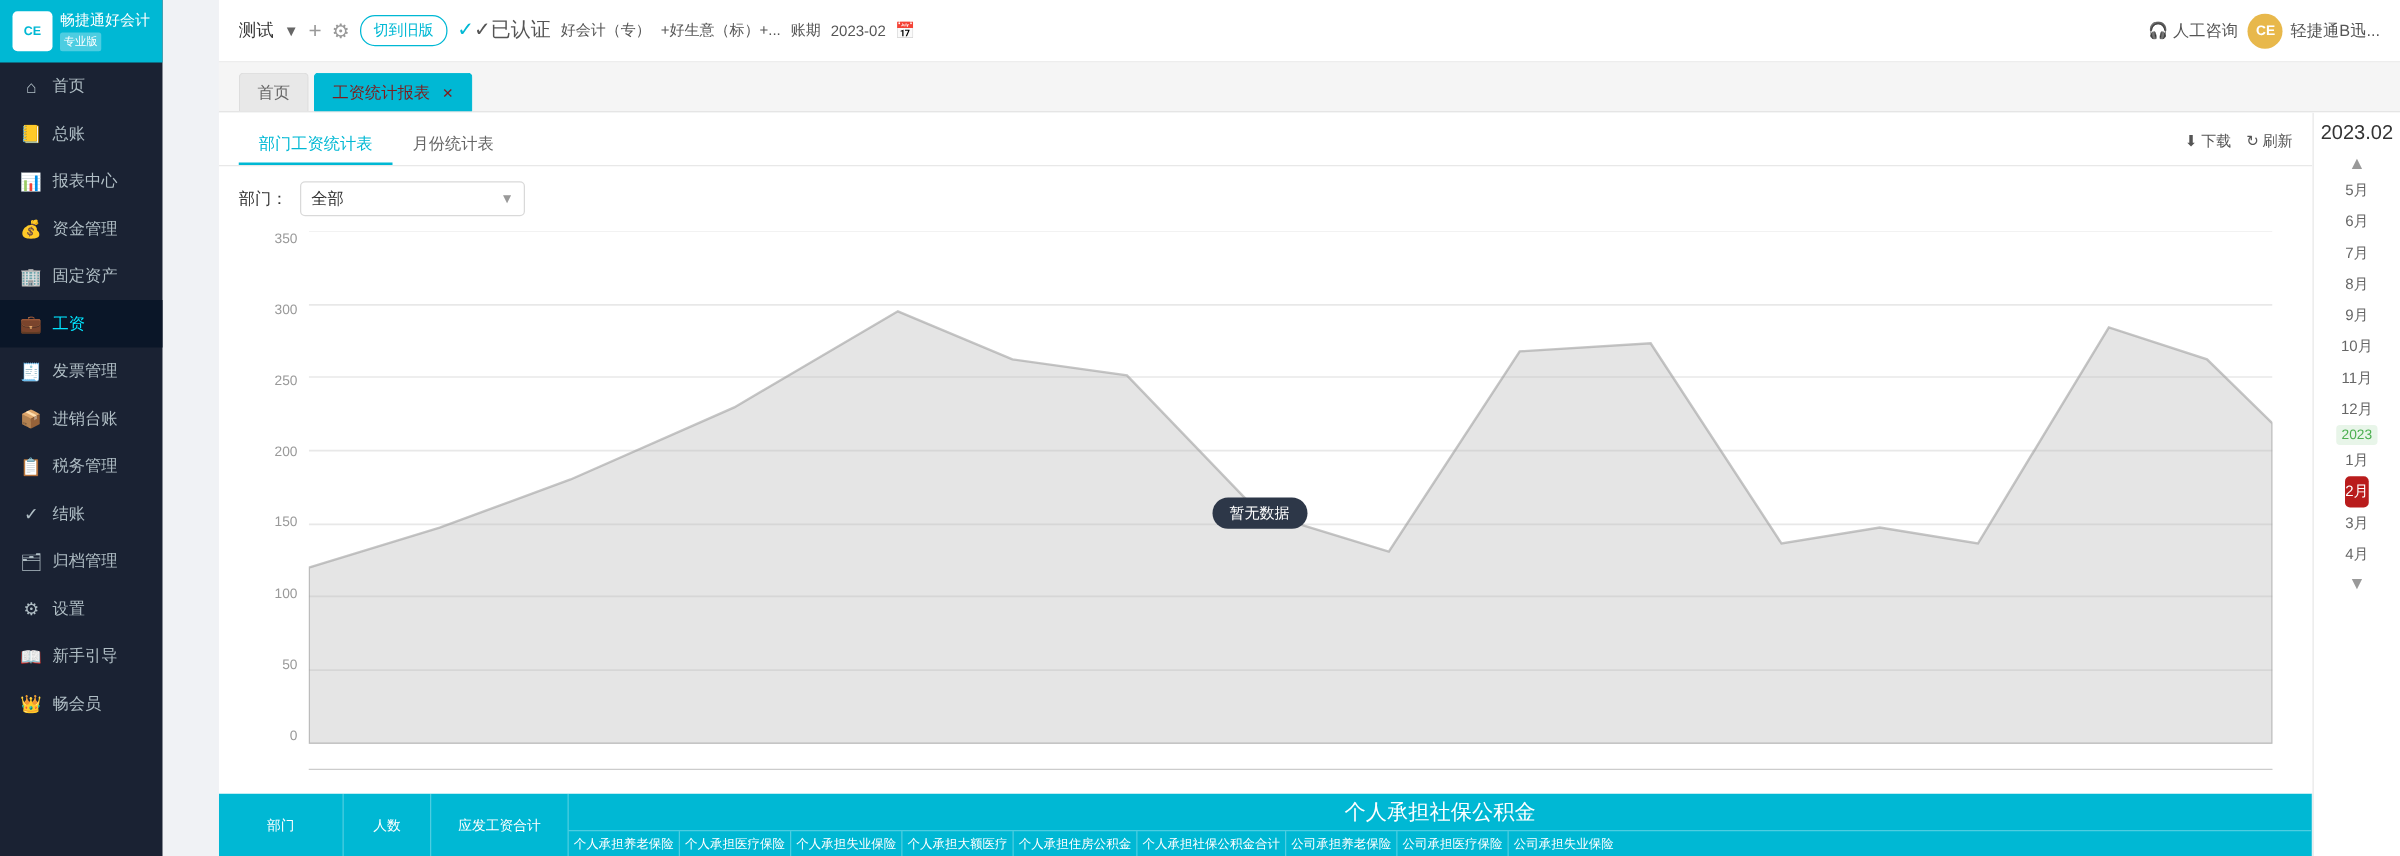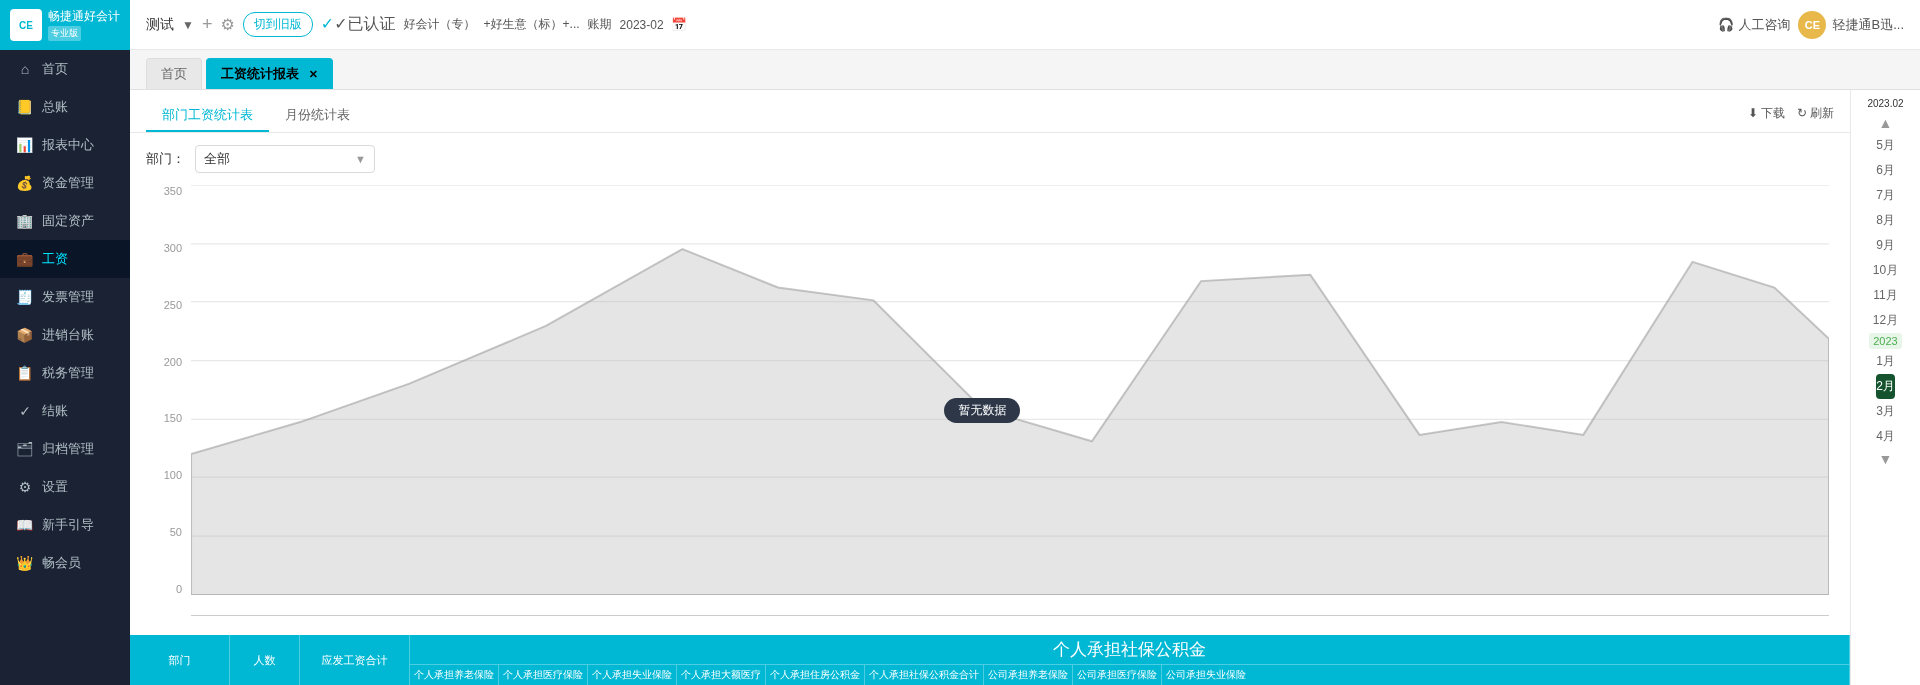--- a/index.html
+++ b/index.html
@@ -41,20 +41,21 @@
     }
     .sidebar-item.active { background: #0a1628; color: #00e5ff; }
     .sidebar-item .icon { font-size: 14px; width: 18px; text-align: center; }
 
     
     .main {
       flex: 1;
       display: flex;
       flex-direction: column;
       overflow: hidden;
+      margin-left: 45px;
     }
 
     
     .topbar {
       height: 50px;
       background: white;
       border-bottom: 1px solid #e8e8e8;
       display: flex;
       align-items: center;
       padding: 0 16px;
@@ -94,23 +95,22 @@
       background: #e8e8e8;
       border-radius: 4px 4px 0 0;
       font-size: 13px;
       color: #666;
       cursor: pointer;
       border: 1px solid #ddd;
       border-bottom: none;
     }
     .tab-item.active {
       background: #00b8d4;
-      color: #000000;
+      color: #7f1d1d;
       border-color: #00b8d4;
-      font-weight: bold;
     }
     .tab-close { margin-left: 6px; font-size: 11px; cursor: pointer; }
 
     
     .content {
       flex: 1;
       display: flex;
       overflow: hidden;
       background: white;
       justify-content: space-between;
@@ -165,21 +165,21 @@
       display: flex;
       align-items: center;
       justify-content: space-between;
       cursor: pointer;
     }
     .filter-select .arrow { color: #999; font-size: 11px; }
 
     
     .chart-area {
       flex: 1;
-      padding: 0 21px 10px;
+      padding: 0 32px 10px;
       position: relative;
       overflow: hidden;
     }
 
     .chart-container {
       width: 100%;
       height: 100%;
       position: relative;
     }
 
@@ -224,24 +224,24 @@
       width: 70px;
       background: white;
       border-left: 1px solid #e8e8e8;
       display: flex;
       flex-direction: column;
       align-items: center;
       padding-top: 8px;
       font-size: 12px;
       flex-shrink: 0;
     }
-    .rp-date { color: #333; font-size: 10px; margin-bottom: 4px; }
+    .rp-date { color: #333; font-size: 16px; margin-bottom: 4px; }
     .rp-arrow { color: #999; cursor: pointer; font-size: 14px; padding: 2px; }
     .rp-month { color: #666; padding: 4px 0; cursor: pointer; width: 100%; text-align: center; }
-    .rp-month.active { background: #14532d; color: white; border-radius: 4px; }
+    .rp-month.active { background: #b91c1c; color: white; border-radius: 4px; }
     .rp-year-badge { background: #e8f5e9; color: #4caf50; border-radius: 3px; padding: 2px 4px; font-size: 11px; cursor: pointer; }
 
     .table-header-complex {
       display: flex;
       width: 100%;
       height: 50px;
       background: #00b8d4;
       color: white;
       font-size: 11px;
     }

